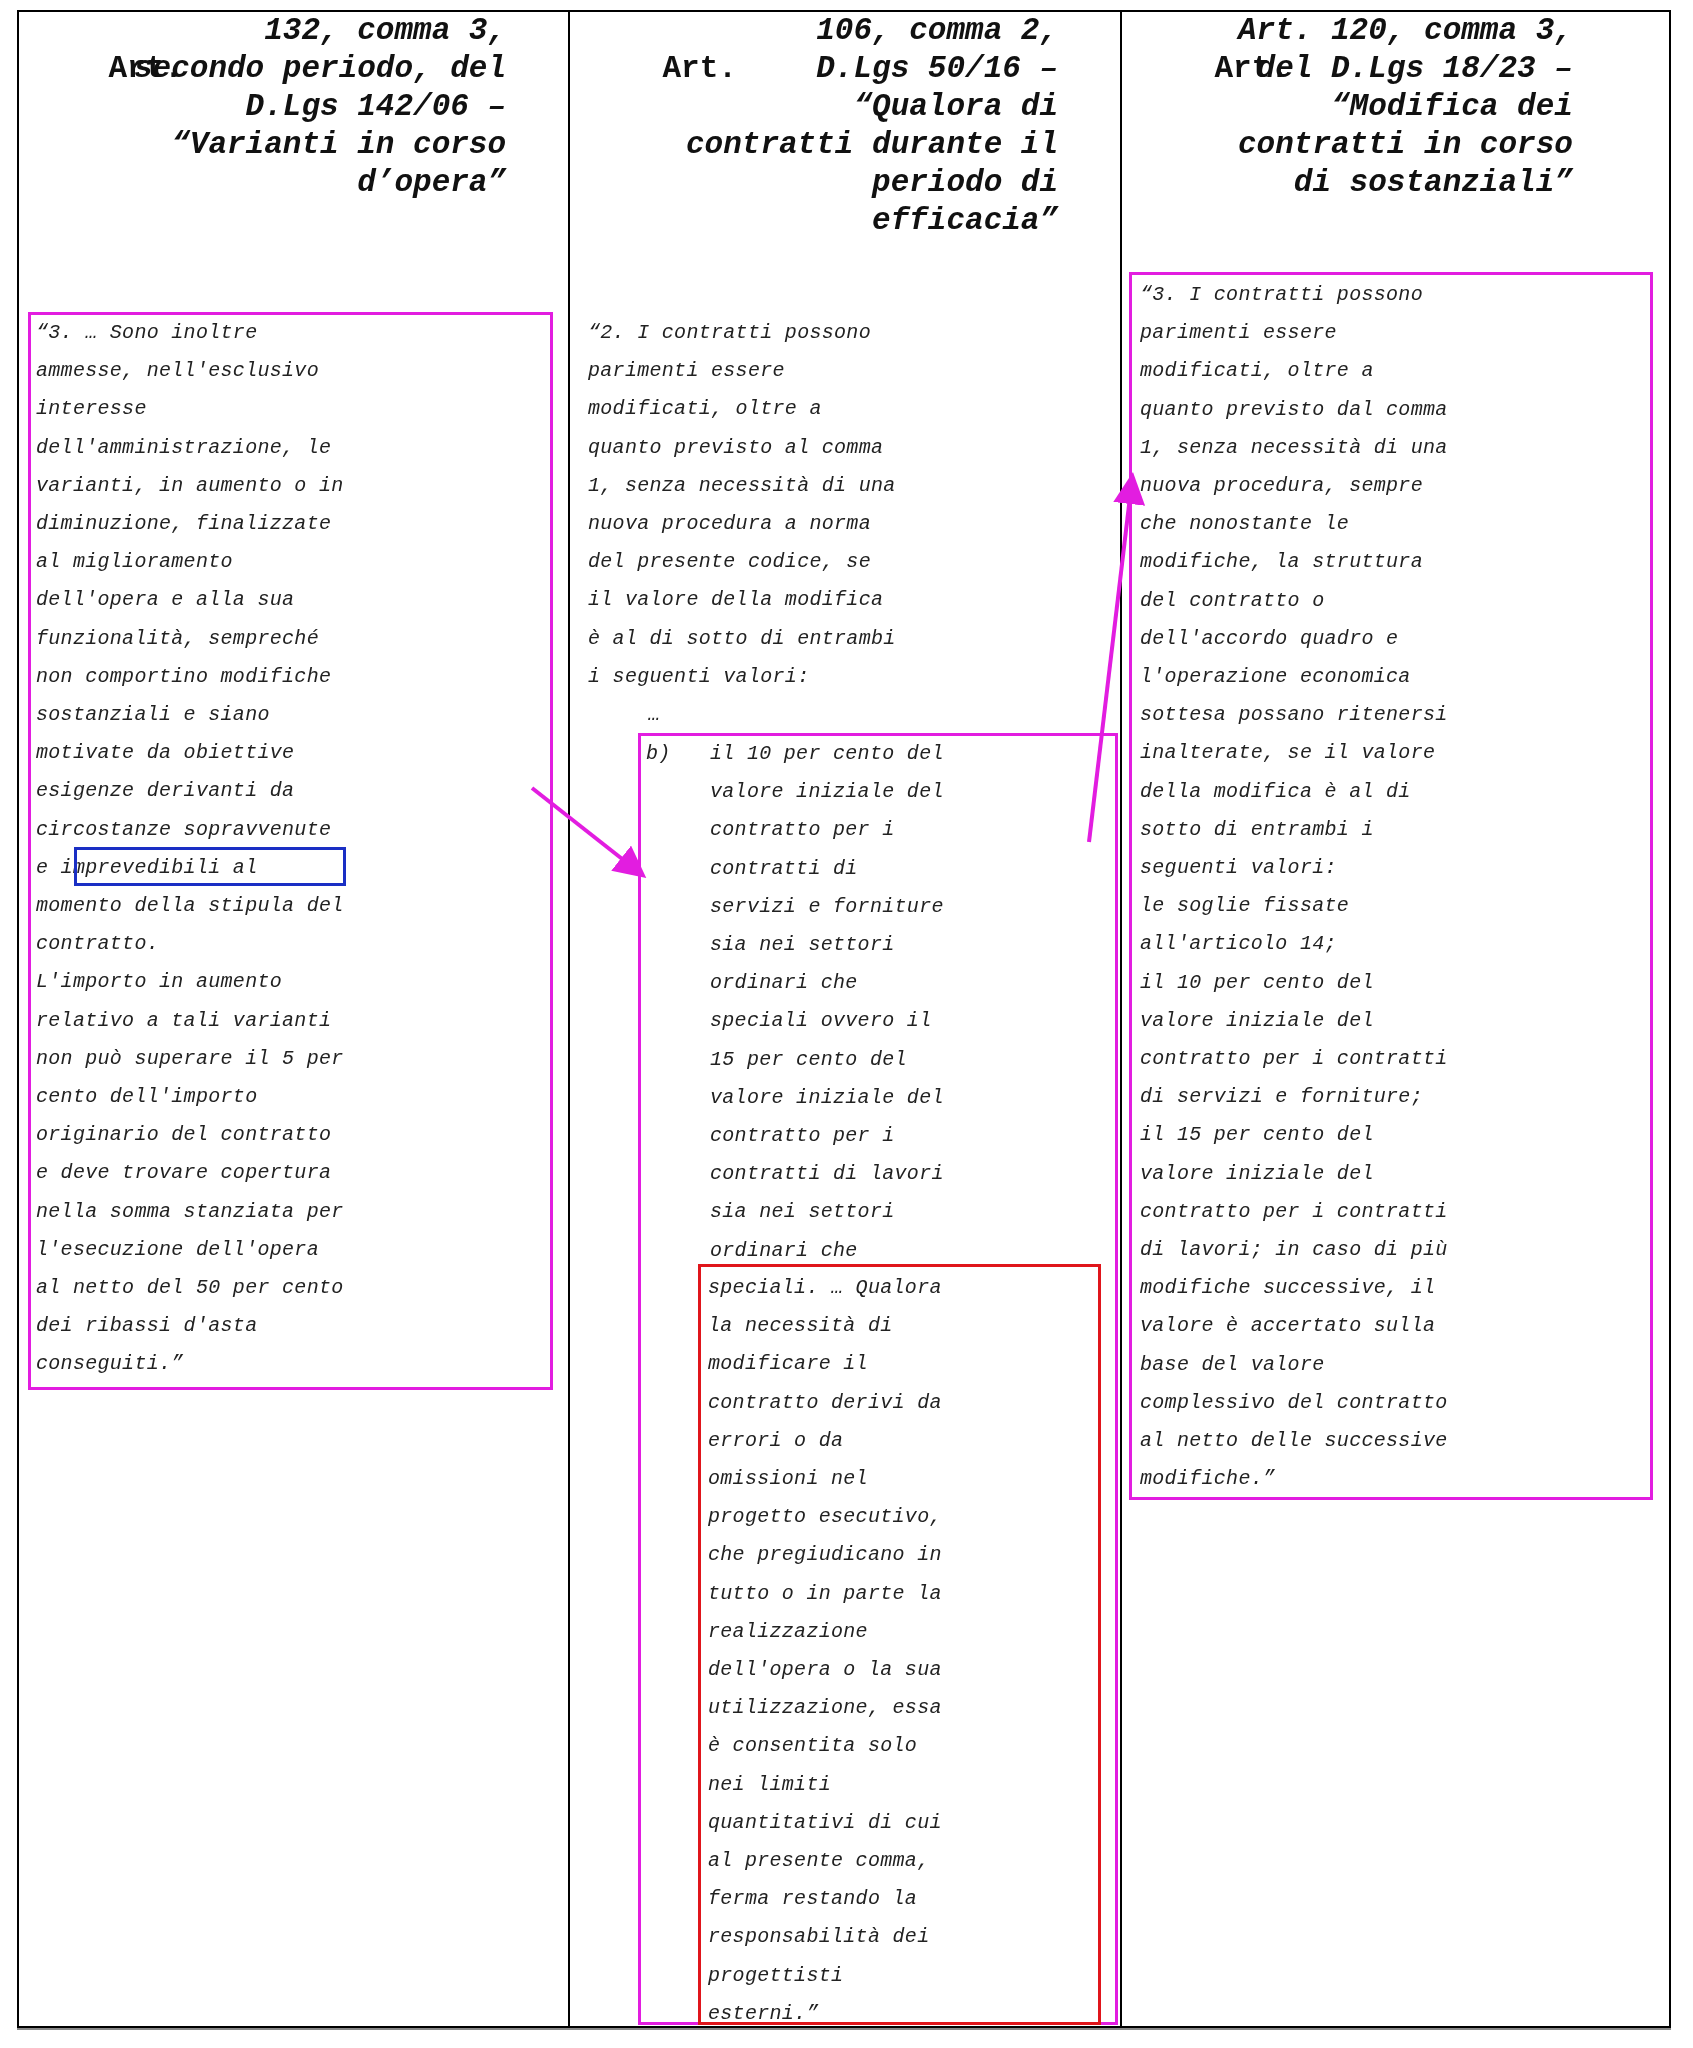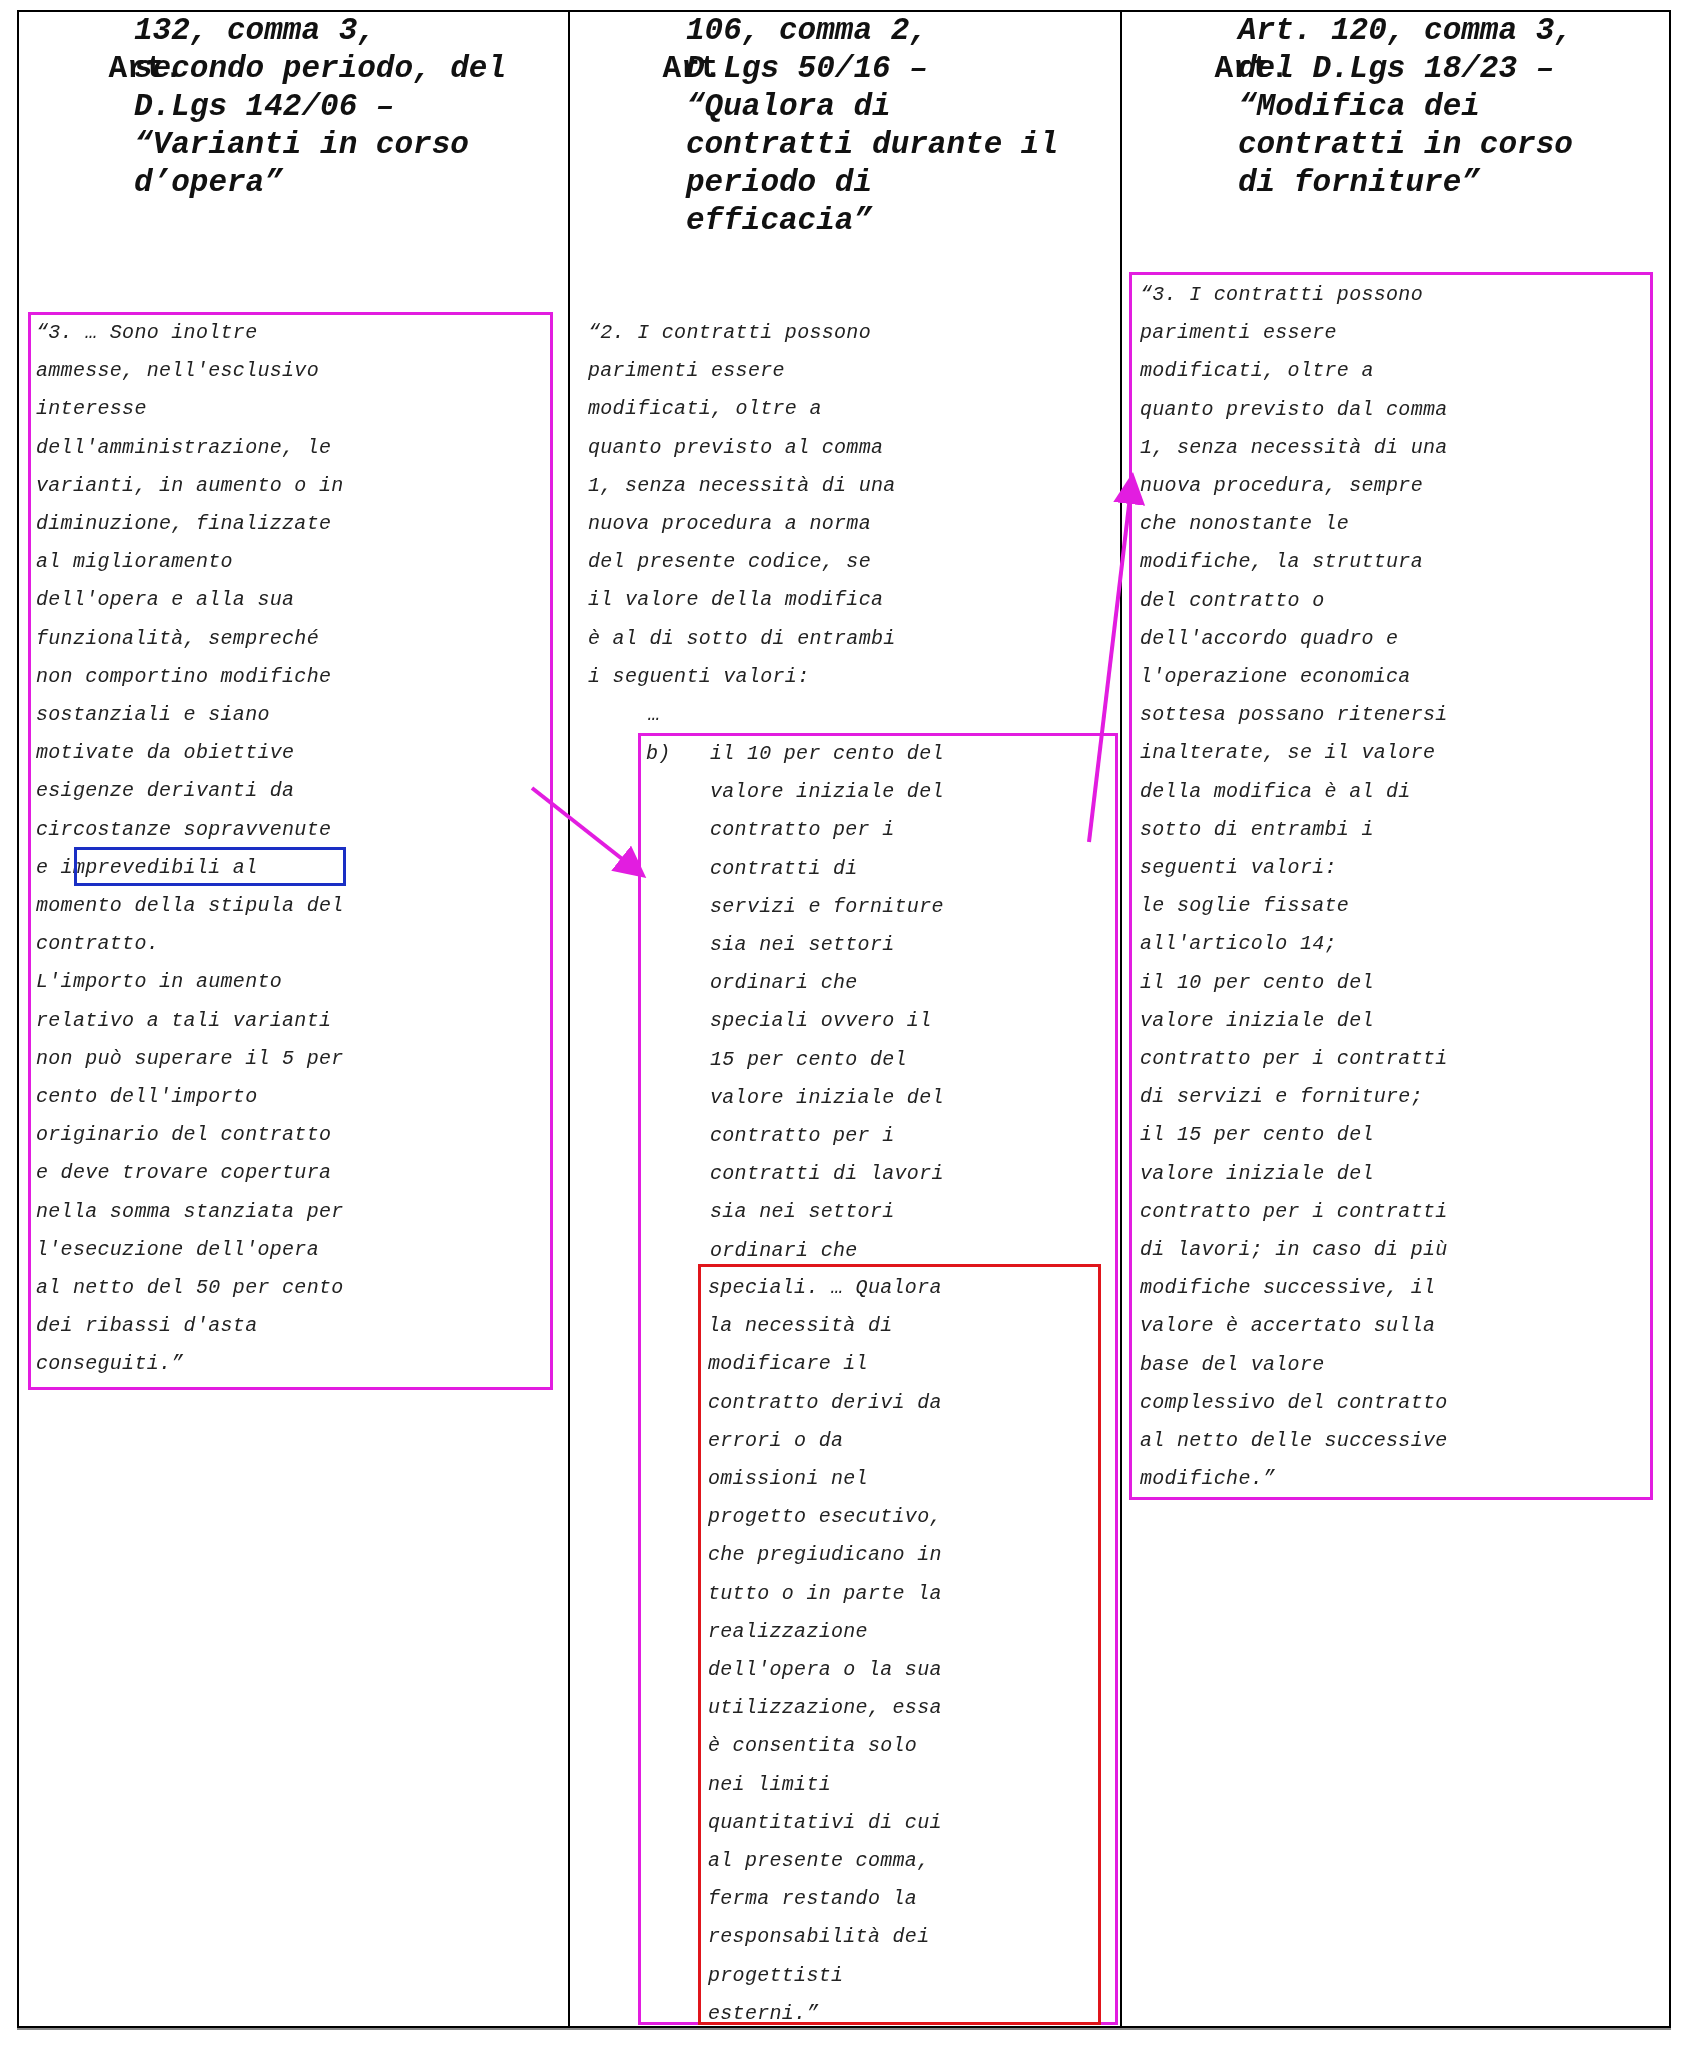--- a/index.html
+++ b/index.html
@@ -7,20 +7,21 @@
   .table {
     position:absolute; left:17px; top:10px; width:1654px; height:2018px;
     border:2px solid #000; box-sizing:border-box;
     box-shadow: 0 2px 0 #888;
   }
   .divider { position:absolute; top:10px; height:2018px; width:2px; background:#000; }
   .hdr {
     position:absolute; font-family:"Liberation Mono", "DejaVu Sans Mono", monospace;
     font-weight:bold; font-style:italic; font-size:31px; line-height:38px; color:#111;
     white-space:pre;
+    text-align:right;
   }
   .hdr .art { font-style:normal;margin-top:41px; }
   .body {
     position:absolute; font-family:"Liberation Mono", "DejaVu Sans Mono", monospace;
     font-style:italic; font-size:20px; line-height:38.2px; color:#222; white-space:pre;
     letter-spacing:0.3px;
   }
   .box { position:absolute; box-sizing:border-box; }
   .mag { border:3px solid #e21de0; }
   .red { border:3px solid #e0151b; }
@@ -59,21 +60,21 @@
   <div class="body" id="it1" style="left:710px; top:735px"><div>il 10 per cento del</div><div>valore iniziale del</div><div>contratto per i</div><div>contratti di</div><div>servizi e forniture</div><div>sia nei settori</div><div>ordinari che</div><div>speciali ovvero il</div><div>15 per cento del</div><div>valore iniziale del</div><div>contratto per i</div><div>contratti di lavori</div><div>sia nei settori</div><div>ordinari che</div></div>
 
   <div class="box red" style="left:698px; top:1264px; width:403px; height:761px"></div>
   <div class="body" id="r1" style="left:708px; top:1269px"><div>speciali. … Qualora</div><div>la necessità di</div><div>modificare il</div><div>contratto derivi da</div><div>errori o da</div><div>omissioni nel</div><div>progetto esecutivo,</div><div>che pregiudicano in</div><div>tutto o in parte la</div><div>realizzazione</div><div>dell'opera o la sua</div><div>utilizzazione, essa</div><div>è consentita solo</div><div>nei limiti</div><div>quantitativi di cui</div><div>al presente comma,</div><div>ferma restando la</div><div>responsabilità dei</div><div>progettisti</div><div>esterni.”</div></div>
 </div>
 
 <div>
   <div class="hdr" style="left:1140px; top:12px">
     <span class="art">Art.</span>
   </div>
-  <div class="hdr" id="h2" style="left:1238px; top:12px"><div>Art. 120, comma 3,</div><div>del D.Lgs 18/23 –</div><div>“Modifica dei</div><div>contratti in corso</div><div>di forniture”</div></div>
+  <div class="hdr" id="h2" style="left:1238px; top:12px"><div>Art. 120, comma 3,</div><div>del D.Lgs 18/23 –</div><div>“Modifica dei</div><div>contratti in corso</div><div>di sostanziali”</div></div>
 
   <div class="box mag" style="left:1129px; top:272px; width:524px; height:1228px"></div>
   <div class="body" id="b2" style="left:1140px; top:276px"><div>“3. I contratti possono</div><div>parimenti essere</div><div>modificati, oltre a</div><div>quanto previsto dal comma</div><div>1, senza necessità di una</div><div>nuova procedura, sempre</div><div>che nonostante le</div><div>modifiche, la struttura</div><div>del contratto o</div><div>dell'accordo quadro e</div><div>l'operazione economica</div><div>sottesa possano ritenersi</div><div>inalterate, se il valore</div><div>della modifica è al di</div><div>sotto di entrambi i</div><div>seguenti valori:</div><div>le soglie fissate</div><div>all'articolo 14;</div><div>il 10 per cento del</div><div>valore iniziale del</div><div>contratto per i contratti</div><div>di servizi e forniture;</div><div>il 15 per cento del</div><div>valore iniziale del</div><div>contratto per i contratti</div><div>di lavori; in caso di più</div><div>modifiche successive, il</div><div>valore è accertato sulla</div><div>base del valore</div><div>complessivo del contratto</div><div>al netto delle successive</div><div>modifiche.”</div></div>
 </div>
 
 <svg class="arrows" viewBox="0 0 1693 2048">
   <defs>
     <marker id="ah" markerWidth="8" markerHeight="8" refX="6" refY="4" orient="auto" markerUnits="strokeWidth">
       <path d="M0,0 L8,4 L0,8 z" fill="#e21de0"></path>
     </marker>

